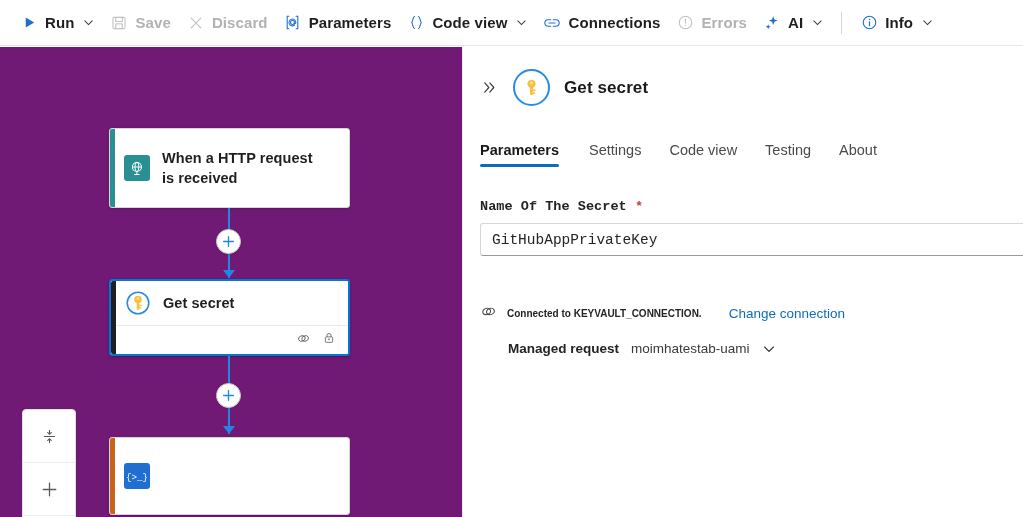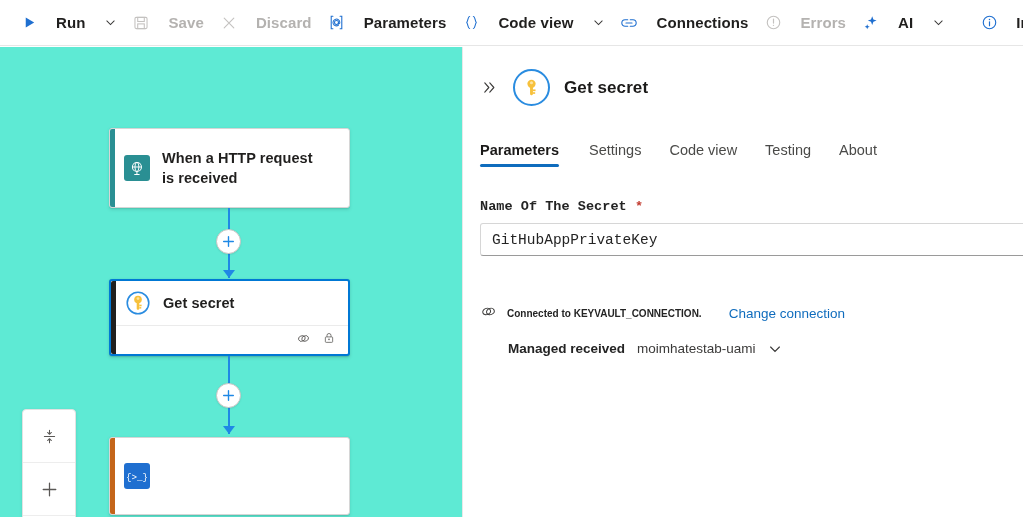--- a/index.html
+++ b/index.html
@@ -27,21 +27,21 @@
     display: flex;
     align-items: center;
     box-sizing: border-box;
     padding-left: 12px;
   }
   .tb-item {
     display: flex;
     align-items: center;
     height: 34px;
     padding: 0 8px;
-    gap: 18px;
+    gap: 7px;
     border-radius: 3px;
     cursor: pointer;
     white-space: nowrap;
   }
   .tb-item.disabled { cursor: default; }
   .tb-label {
     font-size: 15px;
     font-weight: 600;
     color: #201f1e;
     letter-spacing: .1px;
@@ -67,21 +67,21 @@
     background: #d8d8d8;
     margin: 0 10px;
   }
 
   
   .canvas {
     position: absolute;
     left: 0; top: 47px;
     width: 462px;
     height: 470px;
-    background: #5eead4;
+    background: #701a75;
     overflow: hidden;
   }
   .panel-divider {
     position: absolute;
     left: 462px; top: 47px;
     width: 1px; height: 470px;
     background: #e8e8e8;
   }
 
   .node {
@@ -593,21 +593,21 @@
       <svg width="17" height="17" viewBox="0 0 18 18">
         <ellipse cx="7" cy="9" rx="4.2" ry="3.3" fill="none" stroke="#3b3a39" stroke-width="1.05" transform="rotate(-22 7 9)"></ellipse>
         <ellipse cx="11" cy="9" rx="4.2" ry="3.3" fill="none" stroke="#3b3a39" stroke-width="1.05" transform="rotate(-22 11 9)"></ellipse>
       </svg>
     </span>
     <span class="conn-text">Connected to KEYVAULT_CONNECTION.</span>
     <span class="conn-link">Change connection</span>
   </div>
 
   <div class="mi-row">
-    <span class="mi-label">Managed received</span>
+    <span class="mi-label">Managed request</span>
     <span class="mi-value">moimhatestab-uami</span>
     <span class="mi-caret">
       <svg width="14" height="14" viewBox="0 0 14 14">
           <path d="M2.6 5 L7 9.4 L11.4 5" stroke="#3b3a39" stroke-width="1.15" fill="none" stroke-linecap="round"></path>
         </svg>
     </span>
   </div>
 </div>
 
 </body></html>

